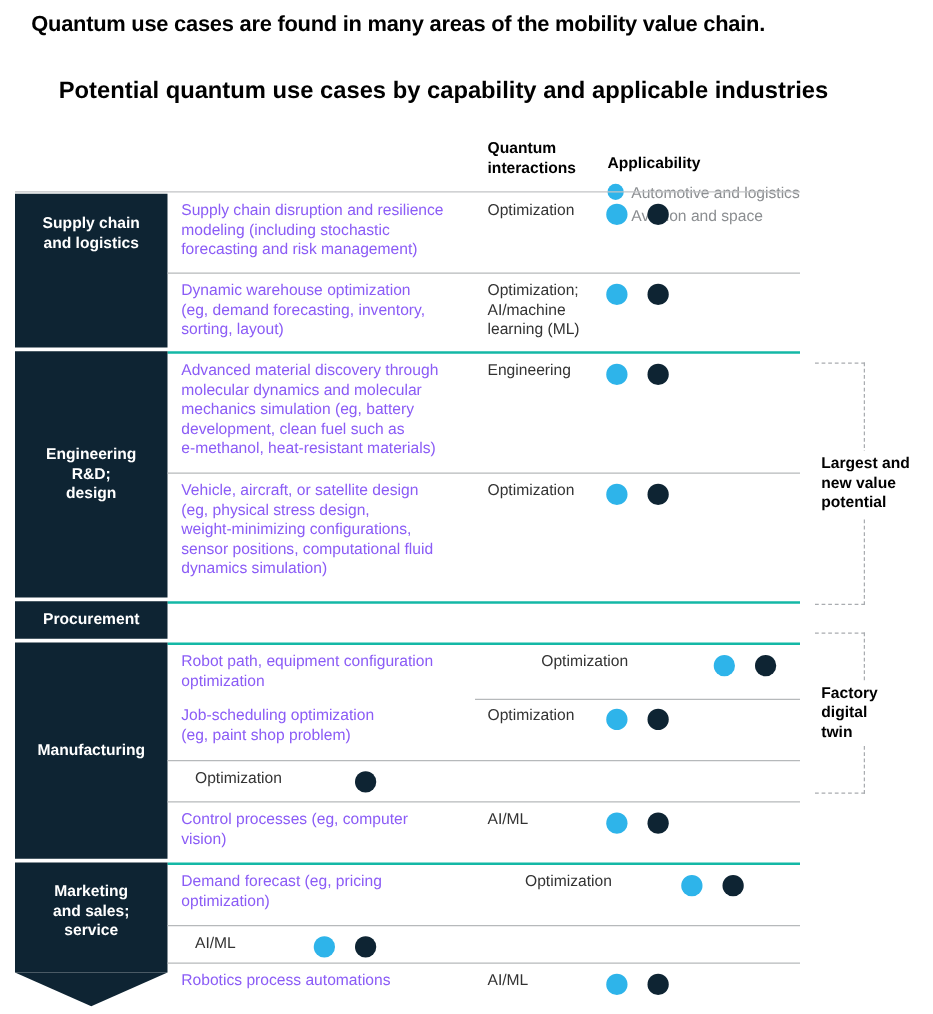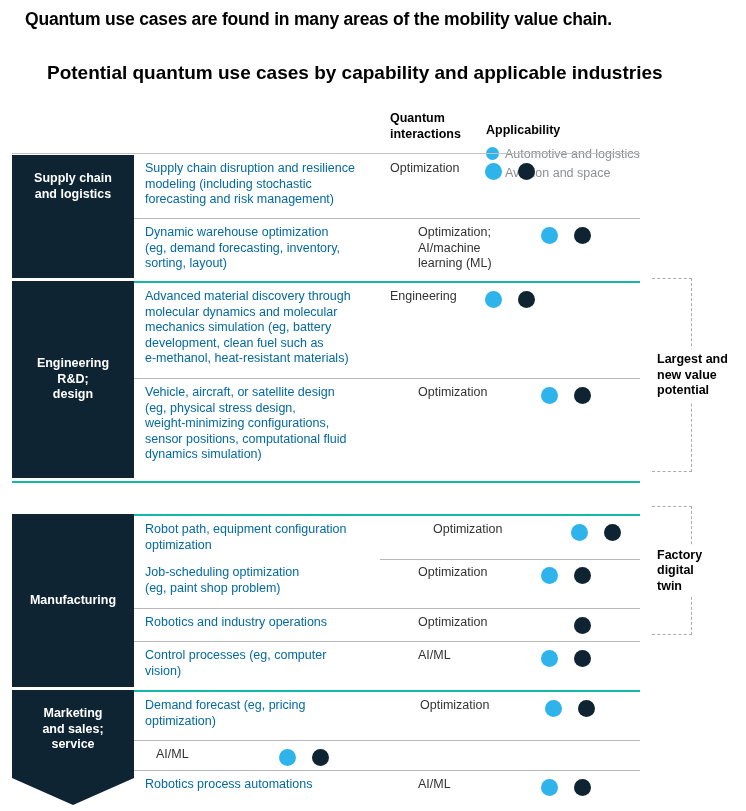--- a/index.html
+++ b/index.html
@@ -53,45 +53,45 @@
     content: ""; position: absolute; top: 100%; left: 0;
     width: 0; height: 0;
     border-left: 61px solid transparent;
     border-right: 61px solid transparent;
     border-top: 27px solid var(--navy);
   }
 
   .rows { flex: 1; display: flex; flex-direction: column; }
   .section + .section .rows { border-top: 2px solid #14b8a6; }
   .row { display: flex; position: relative; padding: 6px 0 0 11px; }
-  .row + .row { border-top: 1px solid #b6b9bb; gap: 28px; }
+  .row + .row { border-top: 1px solid #b6b9bb; }
   .row.divider-partial { border-top: none; }
   .row.divider-partial::before {
     content: ""; position: absolute; top: 0; left: 246px; right: 0;
     height: 1px; background: #b6b9bb;
   }
   .use-case {
     flex: 0 0 234px; font-size: 12.5px; line-height: 15.5px;
-    color: #0369a1; white-space: pre-line;
+    color: #8b5cf6; white-space: pre-line;
   }
   .capability {
     flex: 0 0 94px; margin-left: 11px; font-size: 12.5px; line-height: 15.5px;
     color: #333; white-space: pre-line;
   }
   .dots { display: flex; gap: 16px; padding-top: 2px; margin-left: 1px; }
   .dot { width: 17px; height: 17px; border-radius: 50%; }
   .dot.dot-automotive { background: var(--cyan); }
   .dot.dot-aviation { background: var(--navy); }
   .dot.dot-empty { background: transparent; }
 
   .bracket {
     position: absolute; width: 40px;
     border: 1px dashed #a9acb0; border-left: none;
   }
-  .bracket-1 { left: 652px; top: 278px; height: 194px; }
+  .bracket-1 { left: 652px; top: 290px; height: 194px; }
   .bracket-2 { left: 652px; top: 506px; height: 129px; }
   .bracket-label {
     position: absolute; left: 5px; top: 50%; transform: translateY(-50%);
     background: #fff; width: 88px; padding: 3px 0;
     font-size: 12.5px; font-weight: 700; line-height: 15.5px;
     white-space: pre-line; color: #000;
   }
 </style>
 </head>
 <body>
@@ -171,20 +171,21 @@
 dynamics simulation)</div>
     <div class="capability">Optimization</div>
     <div class="dots">
       <span class="dot dot-automotive"></span>
       <span class="dot dot-aviation"></span>
     </div>
   </div>
         </div>
   </div>
       <div class="section">
+    <div class="cat">Procurement</div>
     <div class="rows">
           <div class="row" style="min-height: 28px;">
     <div class="use-case"></div>
     <div class="capability"></div>
     <div class="dots">
       <span class="dot dot-empty"></span>
       <span class="dot dot-empty"></span>
     </div>
   </div>
         </div>
@@ -204,21 +205,20 @@
           <div class="row divider-partial" style="min-height: 49px;">
     <div class="use-case">Job-scheduling optimization
 (eg, paint shop problem)</div>
     <div class="capability">Optimization</div>
     <div class="dots">
       <span class="dot dot-automotive"></span>
       <span class="dot dot-aviation"></span>
     </div>
   </div>
           <div class="row" style="min-height: 33px;">
-    <div class="use-case">Robotics and industry operations</div>
     <div class="capability">Optimization</div>
     <div class="dots">
       <span class="dot dot-empty"></span>
       <span class="dot dot-aviation"></span>
     </div>
   </div>
           <div class="row" style="min-height: 46px;">
     <div class="use-case">Control processes (eg, computer
 vision)</div>
     <div class="capability">AI/ML</div>

